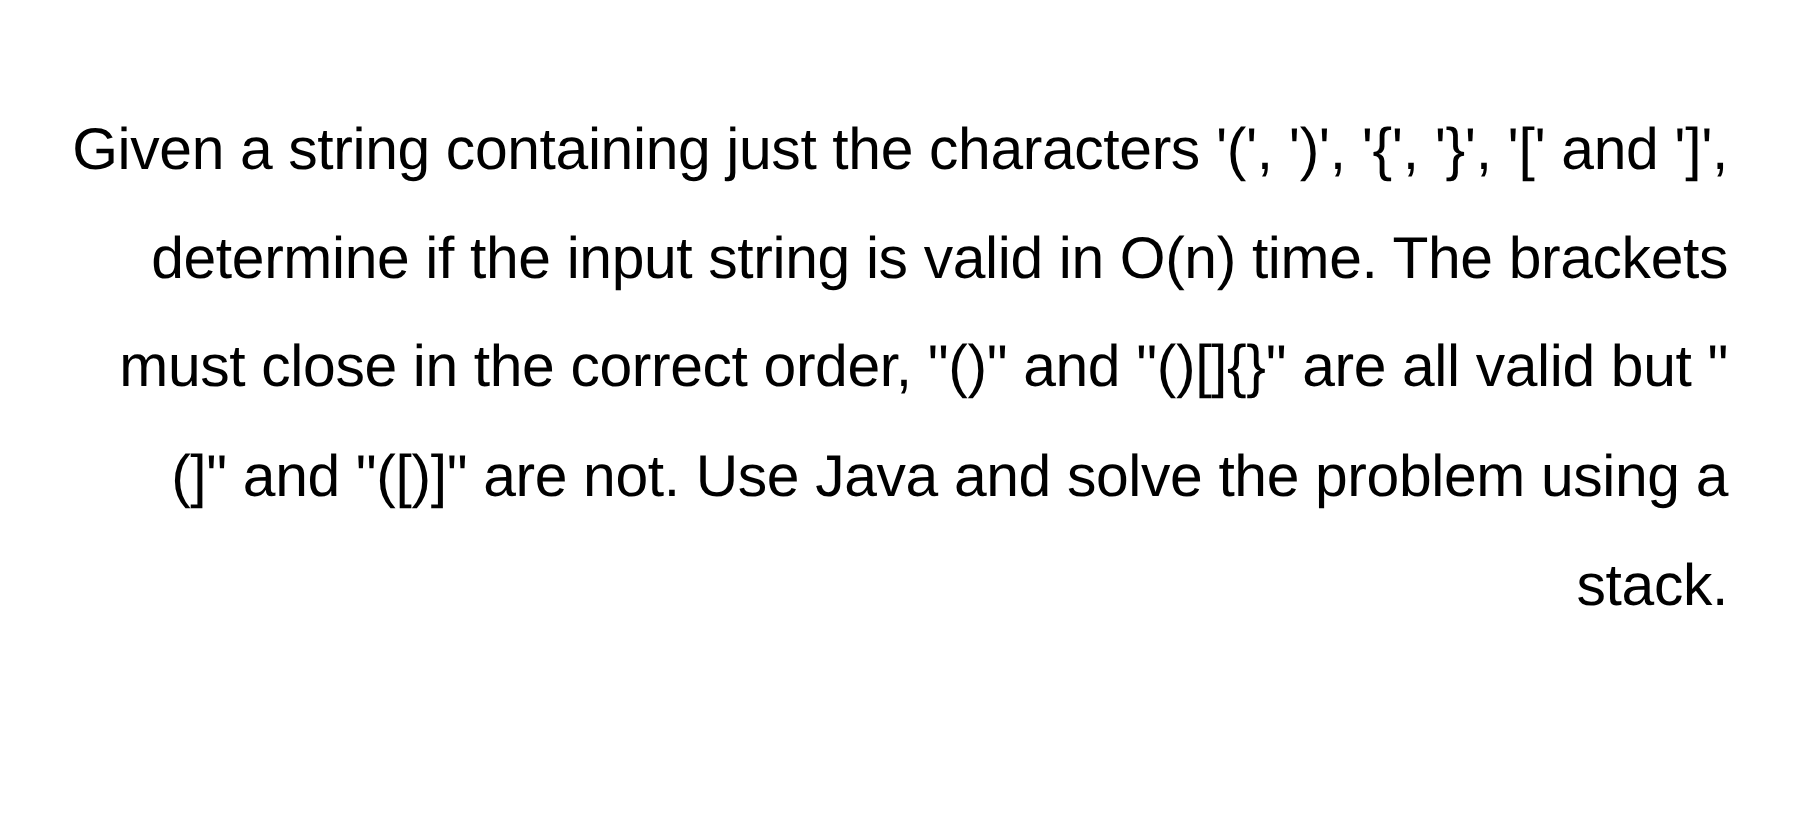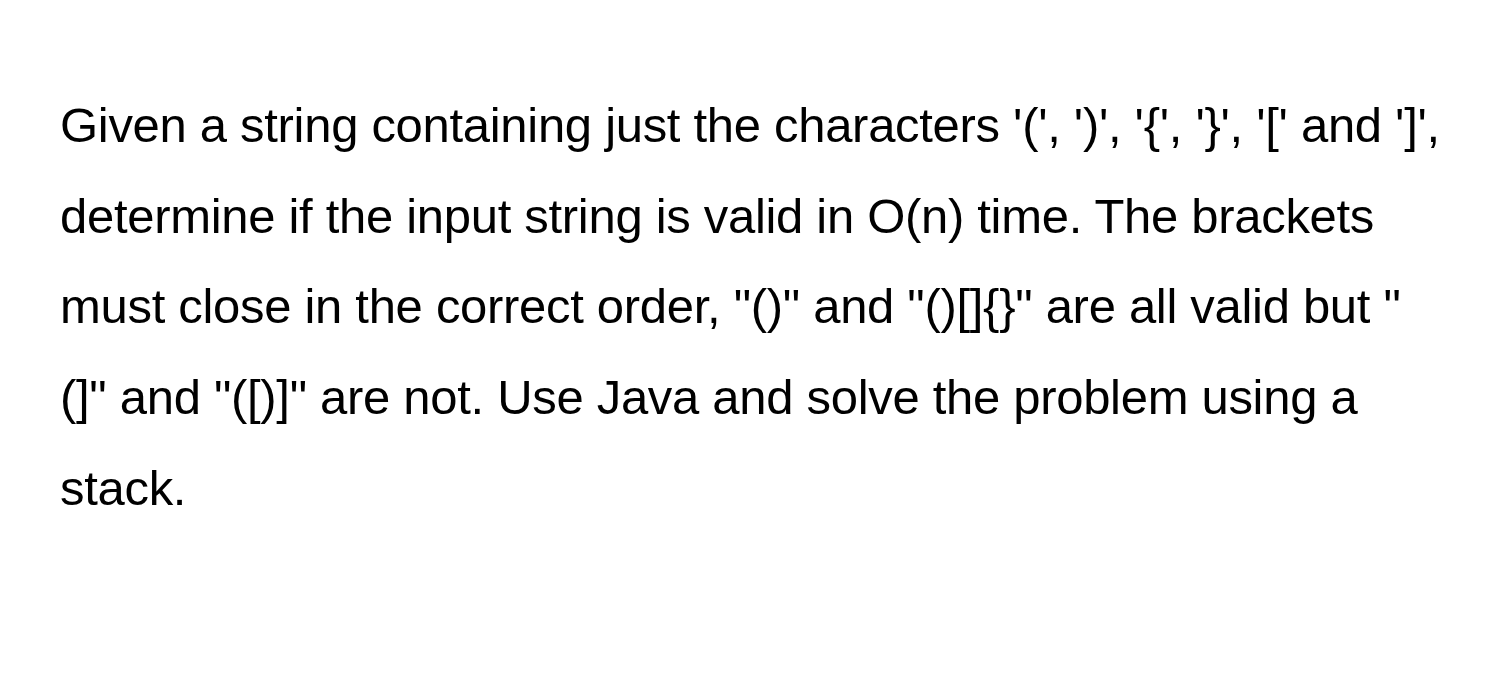--- a/index.html
+++ b/index.html
@@ -1,18 +1,19 @@
 <!DOCTYPE html>
 <html><head>
   <meta charset="utf-8">
   <style>
     * {
       margin: 0;
       padding: 0;
       box-sizing: border-box;
+      text-align: right;
     }
     body {
       width: 1500px;
       height: 688px;
       background: #ffffff;
       font-family: -apple-system, BlinkMacSystemFont, "Segoe UI", Helvetica, Arial, sans-serif;
       padding: 80px 60px 60px 60px;
     }
     .problem-text {
       font-size: 49px;

